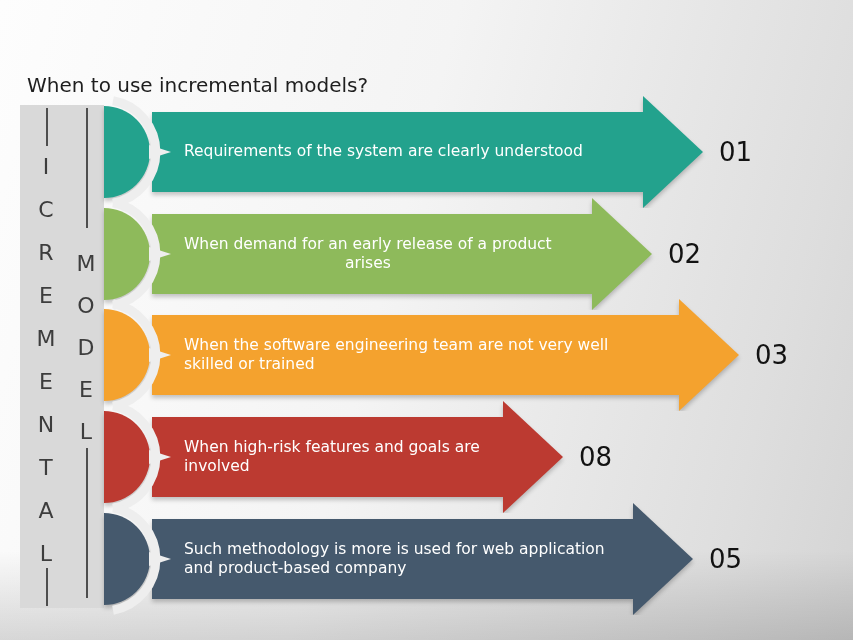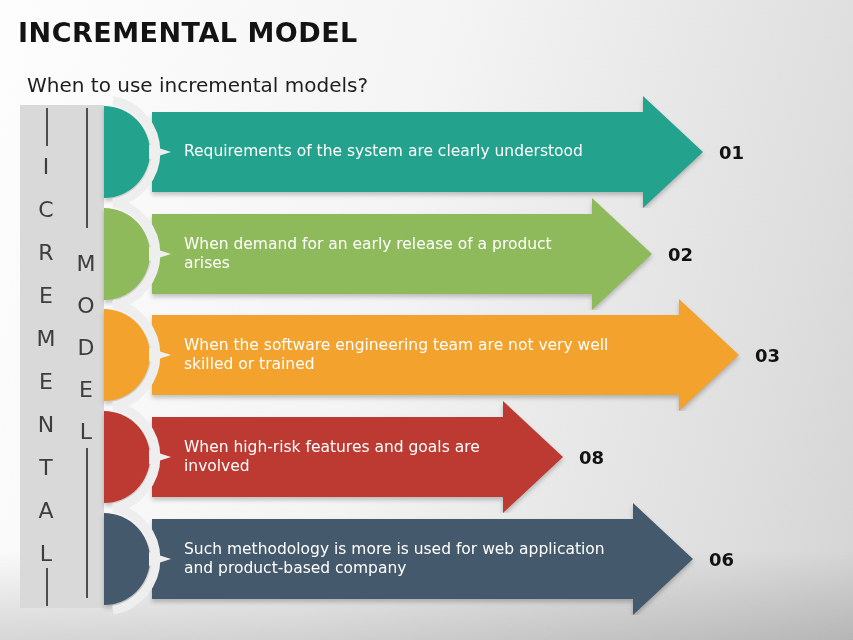--- a/index.html
+++ b/index.html
@@ -47,29 +47,28 @@
 
   .arrow-text {
     position:absolute; left:184px; top:0; height:112px;
     display:flex; align-items:center;
     color:#ffffff; font-size:15.5px; line-height:19.5px;
     white-space:pre-line;
   }
   .arrow-number {
     position:absolute; top:0; height:112px;
     display:flex; align-items:center;
-    font-size:18px; font-weight:bold; color:#121212;
+    font-size:26px; font-weight:normal; color:#121212;
   }
 </style>
 </head>
 <body>
 
 <div class="slide">
 
-  <div class="title">INCREMENTAL MODEL</div>
   <div class="subtitle">When to use incremental models?</div>
 
   <div class="panel"></div>
 
   <div class="tick tick-c1-top"></div>
   <div class="tick tick-c1-bot"></div>
   <div class="tick tick-c2-top"></div>
   <div class="tick tick-c2-bot"></div>
 
   <div class="letter-col col-primary">
@@ -109,21 +108,21 @@
       <div class="arrow-row" style="top: 198px;">
         <svg viewBox="0 0 853 112" width="853" height="112">
           <g class="shadowed">
             <path d="M104,10 A46,46 0 0 1 104,102 Z" fill="#8eba5b"></path>
             <rect x="152" y="16" width="440" height="80" fill="#8eba5b"></rect>
             <polygon points="592,0 652,56 592,112" fill="#8eba5b"></polygon>
           </g>
           <path d="M113,4.8 A52,52 0 0 1 113,107.2" fill="none" stroke="#eeeeee" stroke-width="9"></path>
           <polygon points="149,49 171,56 149,63" fill="#eeeeee"></polygon>
         </svg>
-        <div class="arrow-text" style="max-width: 392px;">When demand for an early release of a product
+        <div class="arrow-text" style="max-width: 392px; text-align: center;">When demand for an early release of a product
 arises</div>
         <div class="arrow-number" style="left: 668px;">02</div>
       </div>
       <div class="arrow-row" style="top: 299px;">
         <svg viewBox="0 0 853 112" width="853" height="112">
           <g class="shadowed">
             <path d="M104,10 A46,46 0 0 1 104,102 Z" fill="#f4a22e"></path>
             <rect x="152" y="16" width="527" height="80" fill="#f4a22e"></rect>
             <polygon points="679,0 739,56 679,112" fill="#f4a22e"></polygon>
           </g>
@@ -153,17 +152,17 @@
           <g class="shadowed">
             <path d="M104,10 A46,46 0 0 1 104,102 Z" fill="#45596d"></path>
             <rect x="152" y="16" width="481" height="80" fill="#45596d"></rect>
             <polygon points="633,0 693,56 633,112" fill="#45596d"></polygon>
           </g>
           <path d="M113,4.8 A52,52 0 0 1 113,107.2" fill="none" stroke="#eeeeee" stroke-width="9"></path>
           <polygon points="149,49 171,56 149,63" fill="#eeeeee"></polygon>
         </svg>
         <div class="arrow-text" style="max-width: 433px;">Such methodology is more is used for web application
 and product-based company</div>
-        <div class="arrow-number" style="left: 709px;">06</div>
+        <div class="arrow-number" style="left: 709px;">05</div>
       </div>
     </div>
 
 </div>
 
 </body></html>

